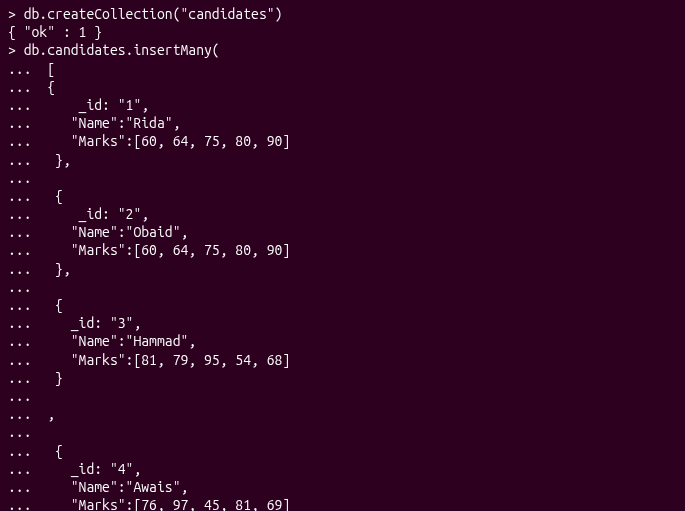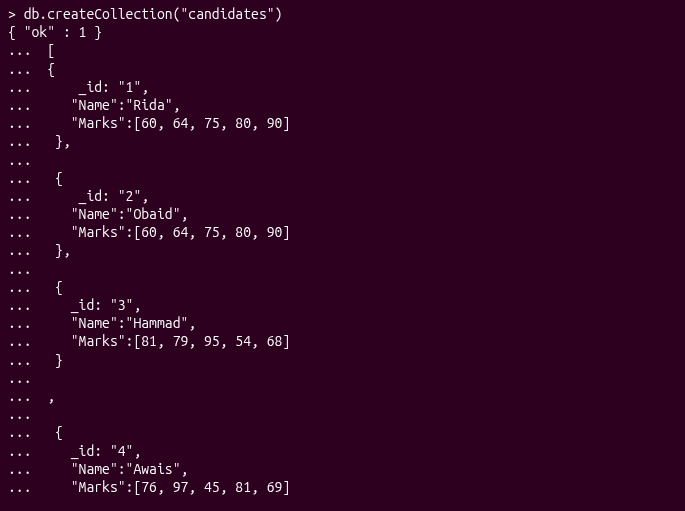--- a/index.html
+++ b/index.html
@@ -20,20 +20,21 @@
     .line {
       white-space: pre;
     }
   </style>
 </head>
 <body>
 
 <div id="terminal-container">
     <div class="line">&gt; db.createCollection("candidates")</div>
     <div class="line">{ "ok" : 1 }</div>
+    <div class="line">&gt; db.candidates.insertMany(</div>
     <div class="line">...  [</div>
     <div class="line">...  {</div>
     <div class="line">...      _id: "1",</div>
     <div class="line">...     "Name":"Rida",</div>
     <div class="line">...     "Marks":[60, 64, 75, 80, 90]</div>
     <div class="line">...   },</div>
     <div class="line">... </div>
     <div class="line">...   {</div>
     <div class="line">...      _id: "2",</div>
     <div class="line">...     "Name":"Obaid",</div>

